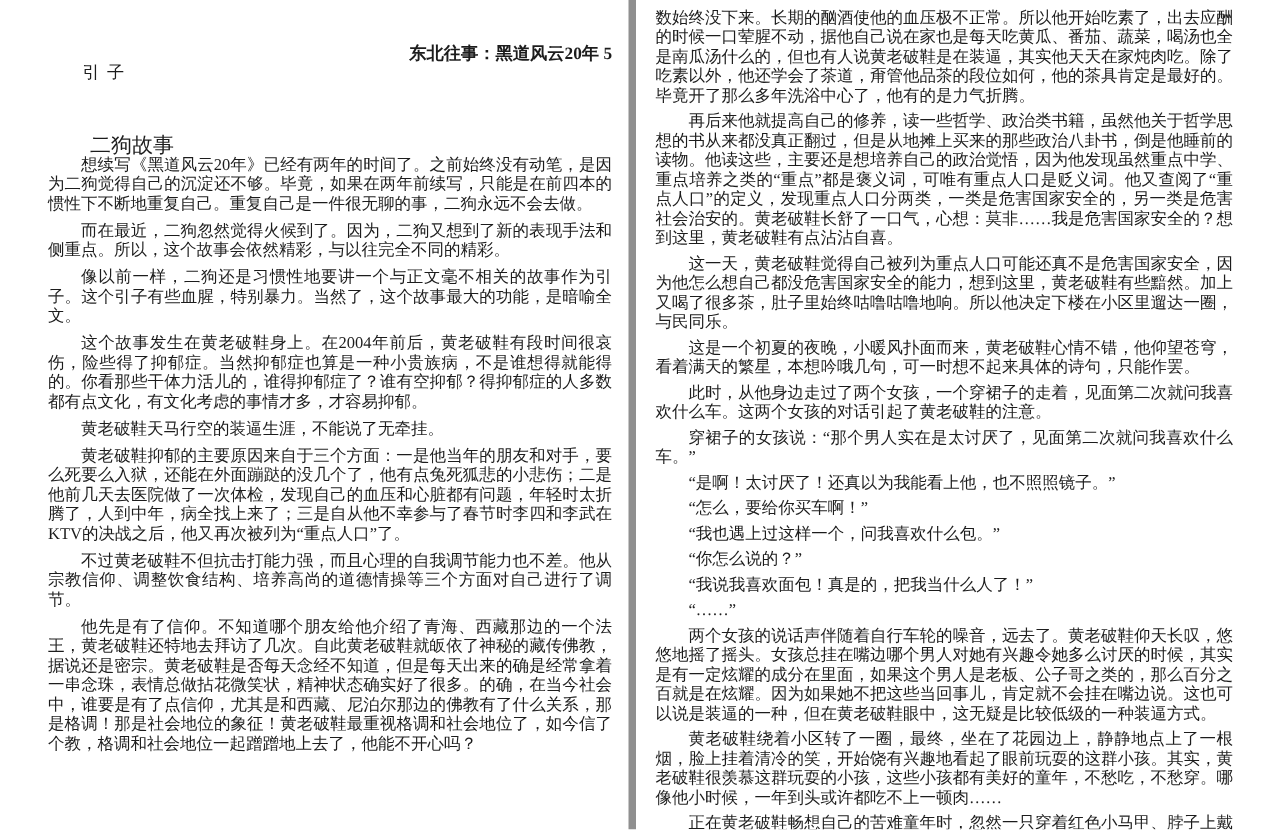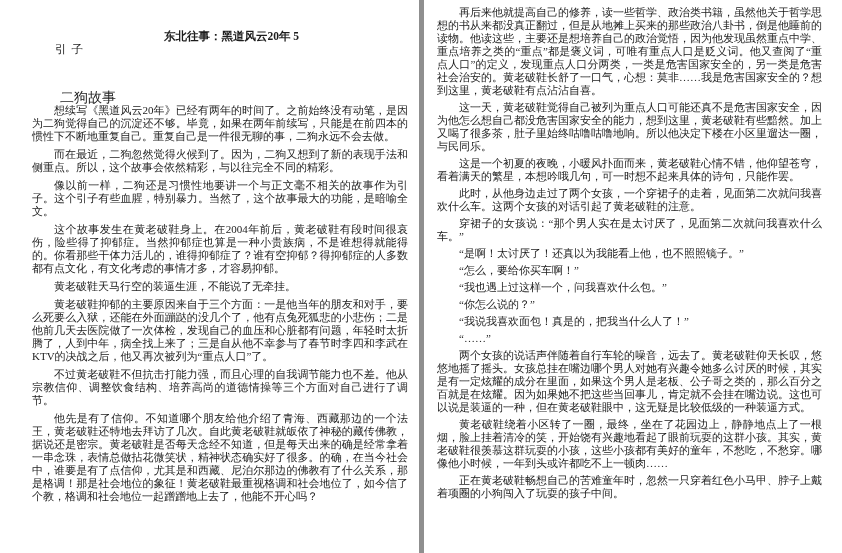--- a/index.html
+++ b/index.html
@@ -31,21 +31,21 @@
   }
   .page-right {
     flex: 1;
     padding: 6px 20px 0 13px;
   }
   .doc-title {
     font-size: 11.5px;
     font-weight: bold;
     line-height: 13px;
     text-indent: 2em;
-    text-align: center;
+    text-align: right;
   }
   .chapter-heading {
     font-size: 11.5px;
     line-height: 13px;
     text-indent: 2em;
     letter-spacing: 1px;
   }
   .section-heading {
     font-size: 14px;
     line-height: 13px;
@@ -81,20 +81,21 @@
     <p class="para">黄老破鞋天马行空的装逼生涯，不能说了无牵挂。</p>
     <p class="para">黄老破鞋抑郁的主要原因来自于三个方面：一是他当年的朋友和对手，要么死要么入狱，还能在外面蹦跶的没几个了，他有点兔死狐悲的小悲伤；二是他前几天去医院做了一次体检，发现自己的血压和心脏都有问题，年轻时太折腾了，人到中年，病全找上来了；三是自从他不幸参与了春节时李四和李武在KTV的决战之后，他又再次被列为“重点人口”了。</p>
     <p class="para">不过黄老破鞋不但抗击打能力强，而且心理的自我调节能力也不差。他从宗教信仰、调整饮食结构、培养高尚的道德情操等三个方面对自己进行了调节。</p>
     <p class="para">他先是有了信仰。不知道哪个朋友给他介绍了青海、西藏那边的一个法王，黄老破鞋还特地去拜访了几次。自此黄老破鞋就皈依了神秘的藏传佛教，据说还是密宗。黄老破鞋是否每天念经不知道，但是每天出来的确是经常拿着一串念珠，表情总做拈花微笑状，精神状态确实好了很多。的确，在当今社会中，谁要是有了点信仰，尤其是和西藏、尼泊尔那边的佛教有了什么关系，那是格调！那是社会地位的象征！黄老破鞋最重视格调和社会地位了，如今信了个教，格调和社会地位一起蹭蹭地上去了，他能不开心吗？</p>
 
   </div>
 
   <div class="page-divider" style="background: rgb(143, 143, 143);"></div>
 
   <div class="page page-right">
+    <p class="para no-indent">数始终没下来。长期的酗酒使他的血压极不正常。所以他开始吃素了，出去应酬的时候一口荤腥不动，据他自己说在家也是每天吃黄瓜、番茄、蔬菜，喝汤也全是南瓜汤什么的，但也有人说黄老破鞋是在装逼，其实他天天在家炖肉吃。除了吃素以外，他还学会了茶道，甭管他品茶的段位如何，他的茶具肯定是最好的。毕竟开了那么多年洗浴中心了，他有的是力气折腾。</p>
     <p class="para">再后来他就提高自己的修养，读一些哲学、政治类书籍，虽然他关于哲学思想的书从来都没真正翻过，但是从地摊上买来的那些政治八卦书，倒是他睡前的读物。他读这些，主要还是想培养自己的政治觉悟，因为他发现虽然重点中学、重点培养之类的“重点”都是褒义词，可唯有重点人口是贬义词。他又查阅了“重点人口”的定义，发现重点人口分两类，一类是危害国家安全的，另一类是危害社会治安的。黄老破鞋长舒了一口气，心想：莫非……我是危害国家安全的？想到这里，黄老破鞋有点沾沾自喜。</p>
     <p class="para">这一天，黄老破鞋觉得自己被列为重点人口可能还真不是危害国家安全，因为他怎么想自己都没危害国家安全的能力，想到这里，黄老破鞋有些黯然。加上又喝了很多茶，肚子里始终咕噜咕噜地响。所以他决定下楼在小区里遛达一圈，与民同乐。</p>
     <p class="para">这是一个初夏的夜晚，小暖风扑面而来，黄老破鞋心情不错，他仰望苍穹，看着满天的繁星，本想吟哦几句，可一时想不起来具体的诗句，只能作罢。</p>
     <p class="para">此时，从他身边走过了两个女孩，一个穿裙子的走着，见面第二次就问我喜欢什么车。这两个女孩的对话引起了黄老破鞋的注意。</p>
     <p class="para">穿裙子的女孩说：“那个男人实在是太讨厌了，见面第二次就问我喜欢什么车。”</p>
     <p class="para">“是啊！太讨厌了！还真以为我能看上他，也不照照镜子。”</p>
     <p class="para">“怎么，要给你买车啊！”</p>
     <p class="para">“我也遇上过这样一个，问我喜欢什么包。”</p>
     <p class="para">“你怎么说的？”</p>
     <p class="para">“我说我喜欢面包！真是的，把我当什么人了！”</p>

